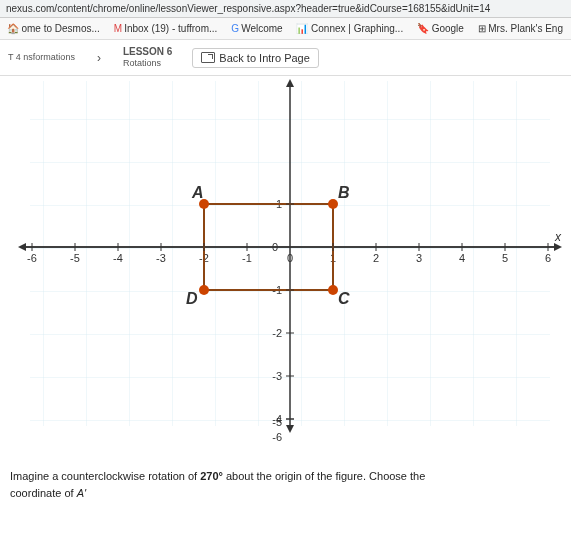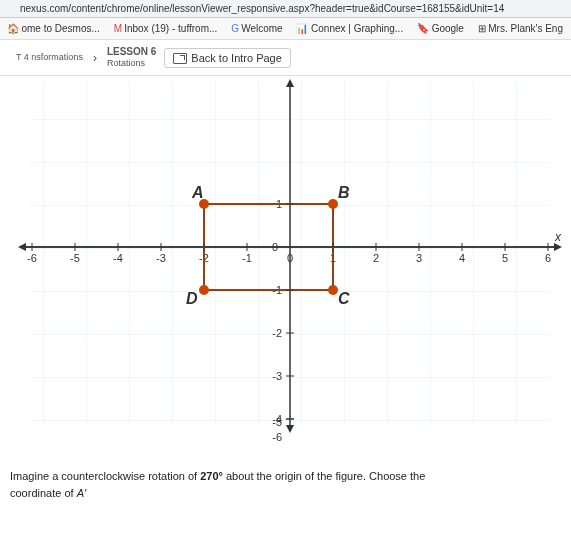--- a/index.html
+++ b/index.html
@@ -2,21 +2,21 @@
 <html><head>
   <meta charset="utf-8">
   <style>
     * { margin: 0; padding: 0; box-sizing: border-box; }
     body { width: 571px; height: 533px; overflow: hidden; font-family: Arial, sans-serif; background: #fff; }
 
     
     .address-bar {
       background: #f1f3f4;
       border-bottom: 1px solid #ccc;
-      padding: 2px 20px;
+      padding: 2px 6px;
       font-size: 10px;
       color: #333;
       white-space: nowrap;
       overflow: hidden;
       height: 18px;
       line-height: 14px;
     }
 
     .bookmarks-bar {
       background: #f8f8f8;
@@ -33,37 +33,37 @@
     }
     .bookmark-item {
       display: flex; align-items: center; gap: 2px; cursor: pointer;
       padding: 1px 3px; border-radius: 2px;
     }
 
     
     .lesson-header {
       background: #fff;
       border-bottom: 1px solid #ddd;
-      padding: 4px 16px;
+      padding: 4px 8px;
       display: flex;
       align-items: center;
-      gap: 8px;
+      gap: 20px;
       height: 36px;
     }
     .lesson-unit {
       font-size: 9px;
       color: #555;
       line-height: 1.2;
     }
     .lesson-unit strong { display: block; font-size: 10px; }
     .chevron {
       font-size: 12px; color: #555; margin: 0 2px;
     }
     .back-btn {
-      display: flex; align-items: flex-end; gap: 4px;
+      display: flex; align-items: center; gap: 4px;
       border: 1px solid #ccc; border-radius: 3px;
       padding: 3px 8px; background: #fff; cursor: pointer;
       font-size: 11px; color: #333;
     }
 
     
     .graph-container {
       position: relative;
       background: #fff;
       width: 571px;

